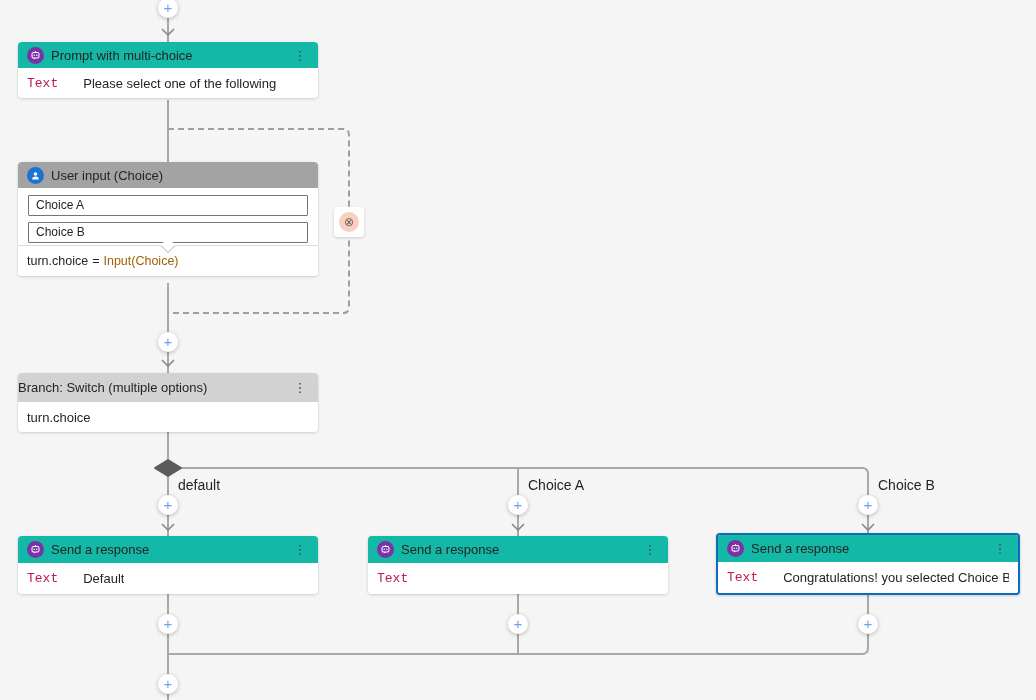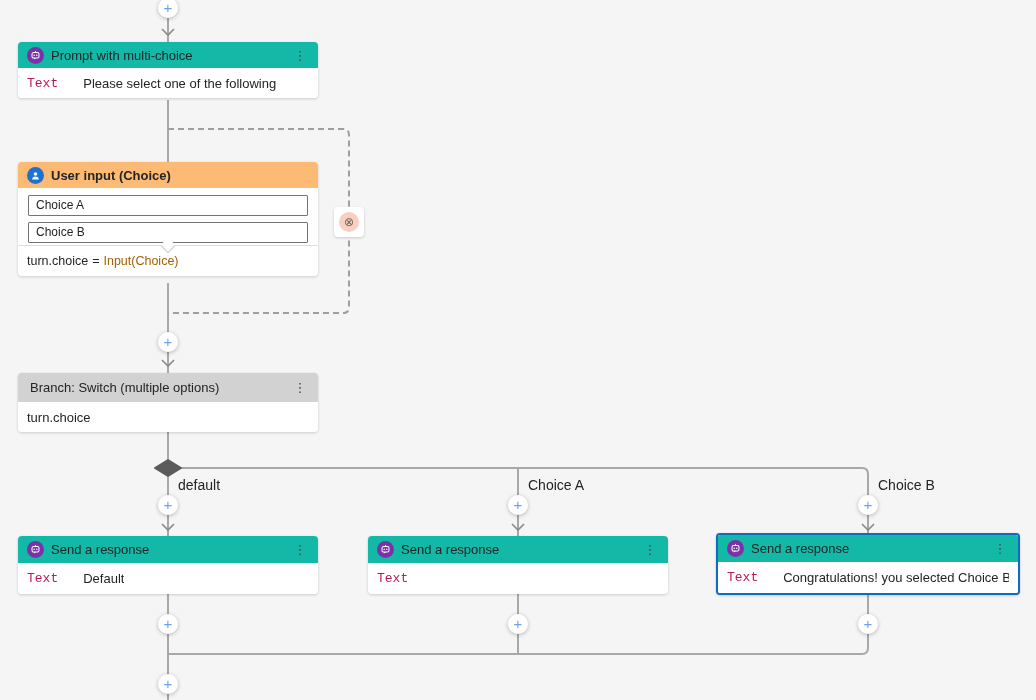--- a/index.html
+++ b/index.html
@@ -97,21 +97,21 @@
     font-size:12px;color:#6e6259;
   }
 
   
   .branch-label{
     position:absolute;font-size:14px;color:#242424;z-index:2;white-space:nowrap;
   }
 
   
   .hdr-purple{background:#14b8a6;}
-  .hdr-blue{background:#fdba74;font-weight:bold;}
+  .hdr-blue{background:#a3a3a3;}
   .hdr-gray{background:#d2d2d2;}
 </style>
 </head>
 <body>
 
 <div id="canvas">
 
   <svg id="wires" width="1036" height="700" viewBox="0 0 1036 700">
     <g stroke="#a8a8a8" stroke-width="2" fill="none">
       <path d="M168 0 V42"></path>
@@ -186,21 +186,21 @@
     </div>
     <div class="expression-row">
       <div class="notch"></div>
       <span class="expr-lhs">turn.choice</span>
       <span class="expr-eq">=</span>
       <span class="expr-rhs">Input(Choice)</span>
     </div>
   </div>
 
   <div class="node" style="left:18px;top:373px;">
-    <div class="node-header hdr-gray" style="height:29px;padding-left:12px;gap:7px;">
+    <div class="node-header hdr-gray" style="height:29px;padding-left:0;gap:7px;">
       <span class="node-title" style="margin-left:0;">Branch: Switch (multiple options)</span>
       <span class="node-menu">⋮</span>
     </div>
     <div class="node-body" style="height:30px;">
       <span class="field-value" style="margin-left:0;">turn.choice</span>
     </div>
   </div>
 
   <div class="branch-label" style="left:178px;top:477px;">default</div>
   <div class="branch-label" style="left:528px;top:477px;">Choice A</div>

